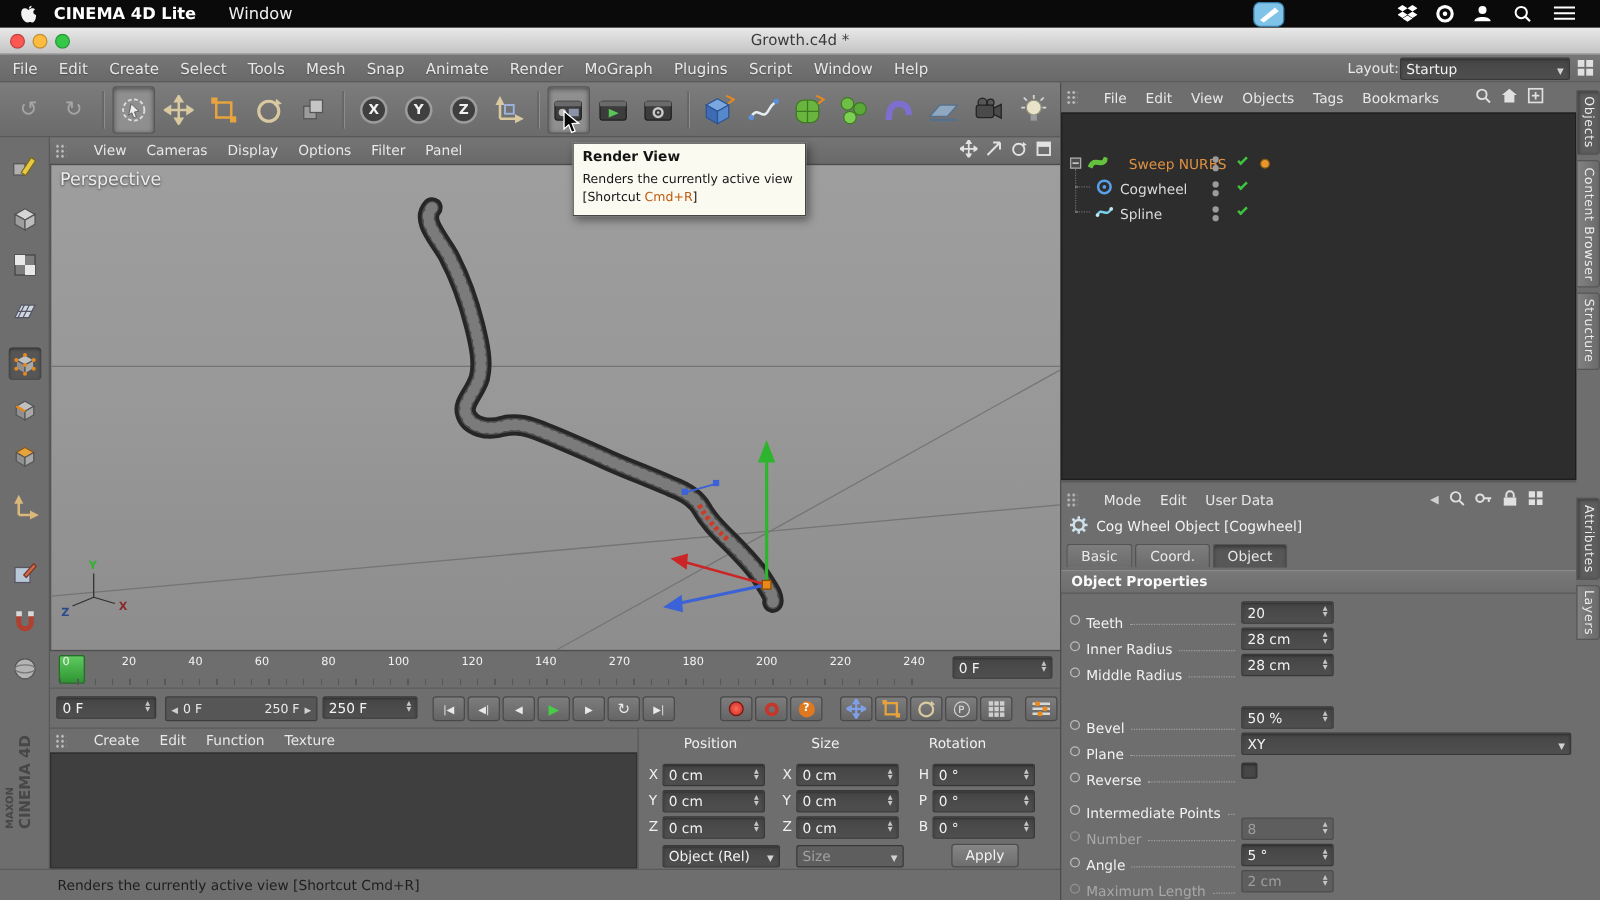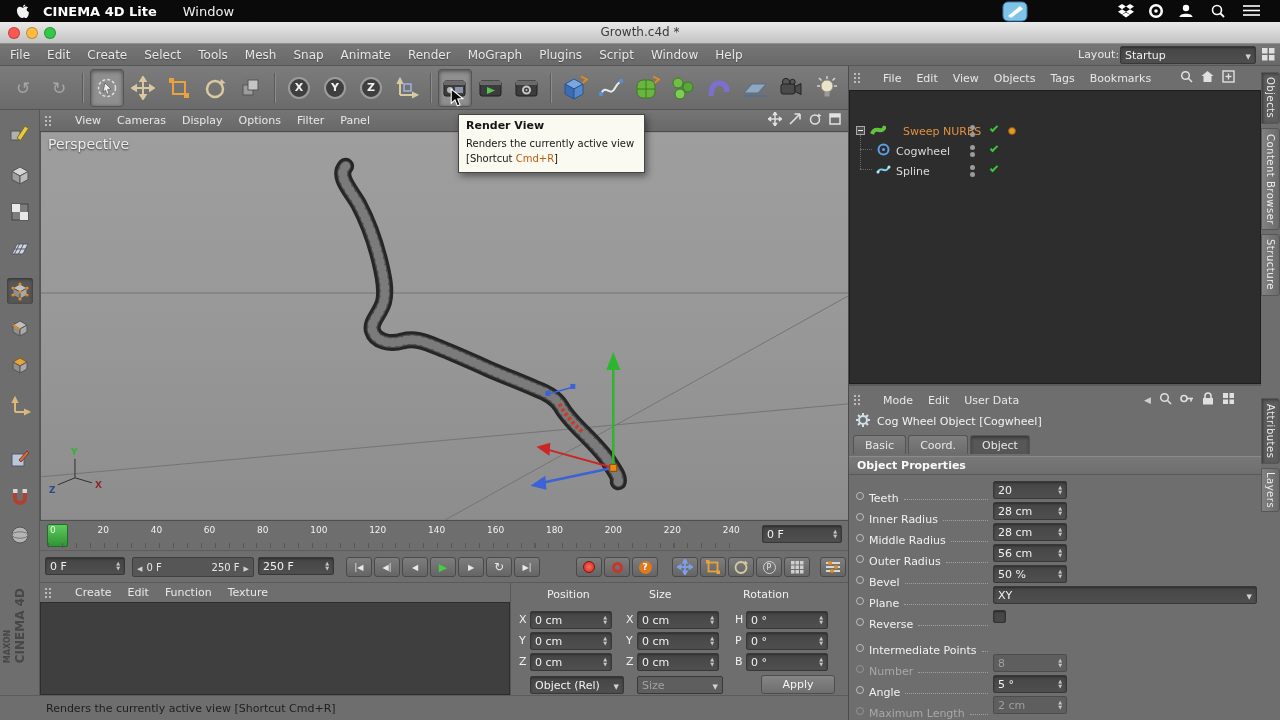--- a/index.html
+++ b/index.html
@@ -509,21 +509,21 @@
   <div id="playhead"></div>
   <div id="ticksrow">
     <span>0</span>
     <span>20</span>
     <span>40</span>
     <span>60</span>
     <span>80</span>
     <span>100</span>
     <span>120</span>
     <span>140</span>
-    <span>160</span>
+    <span>270</span>
     <span>180</span>
     <span>200</span>
     <span>220</span>
     <span>240</span>
   </div>
   <div id="minorticks"></div>
   <div class="field" style="position:absolute;left:722px;top:4px;width:80px">
       <span>0 F</span>
       <span class="spin"></span>
     </div>
@@ -694,21 +694,21 @@
     </div>
 
   <div class="field" style="position:absolute;left:19px;top:93px;width:94px">
       <span>Object (Rel)</span>
       <span class="ddarrow"></span>
     </div>
   <div class="field" style="position:absolute;left:126px;top:93px;width:86px;color:#a2a2a2;background:#5e5e5e;box-shadow:none">
       <span>Size</span>
       <span class="ddarrow"></span>
     </div>
-  <div class="pushbtn" style="position:absolute;left:250px;top:92px;width:74px;height:19px">
+  <div class="pushbtn" style="position:absolute;left:250px;top:92px;width:54px;height:19px">
       <span>Apply</span>
     </div>
 </div>
 
 <div id="statusbar" class="abs">
   <span>Renders the currently active view [Shortcut Cmd+R]</span>
 </div>
 
 <div id="rightpanel" class="abs">
 
@@ -868,31 +868,20 @@
     <div class="prop-left">
         <span class="rec-circle"></span>
         <span class="prop-label">Middle Radius</span>
         <span class="leader"></span>
       </div>
     <div class="field" style="width:74px">
         <span>28 cm</span>
         <span class="spin"></span>
       </div>
   </div>
-  <div class="prop-row" style="top:477px">
-    <div class="prop-left">
-        <span class="rec-circle"></span>
-        <span class="prop-label">Outer Radius</span>
-        <span class="leader"></span>
-      </div>
-    <div class="field" style="width:74px">
-        <span>56 cm</span>
-        <span class="spin"></span>
-      </div>
-  </div>
   <div class="prop-row" style="top:498px">
     <div class="prop-left">
         <span class="rec-circle"></span>
         <span class="prop-label">Bevel</span>
         <span class="leader"></span>
       </div>
     <div class="field" style="width:74px">
         <span>50 %</span>
         <span class="spin"></span>
       </div>

